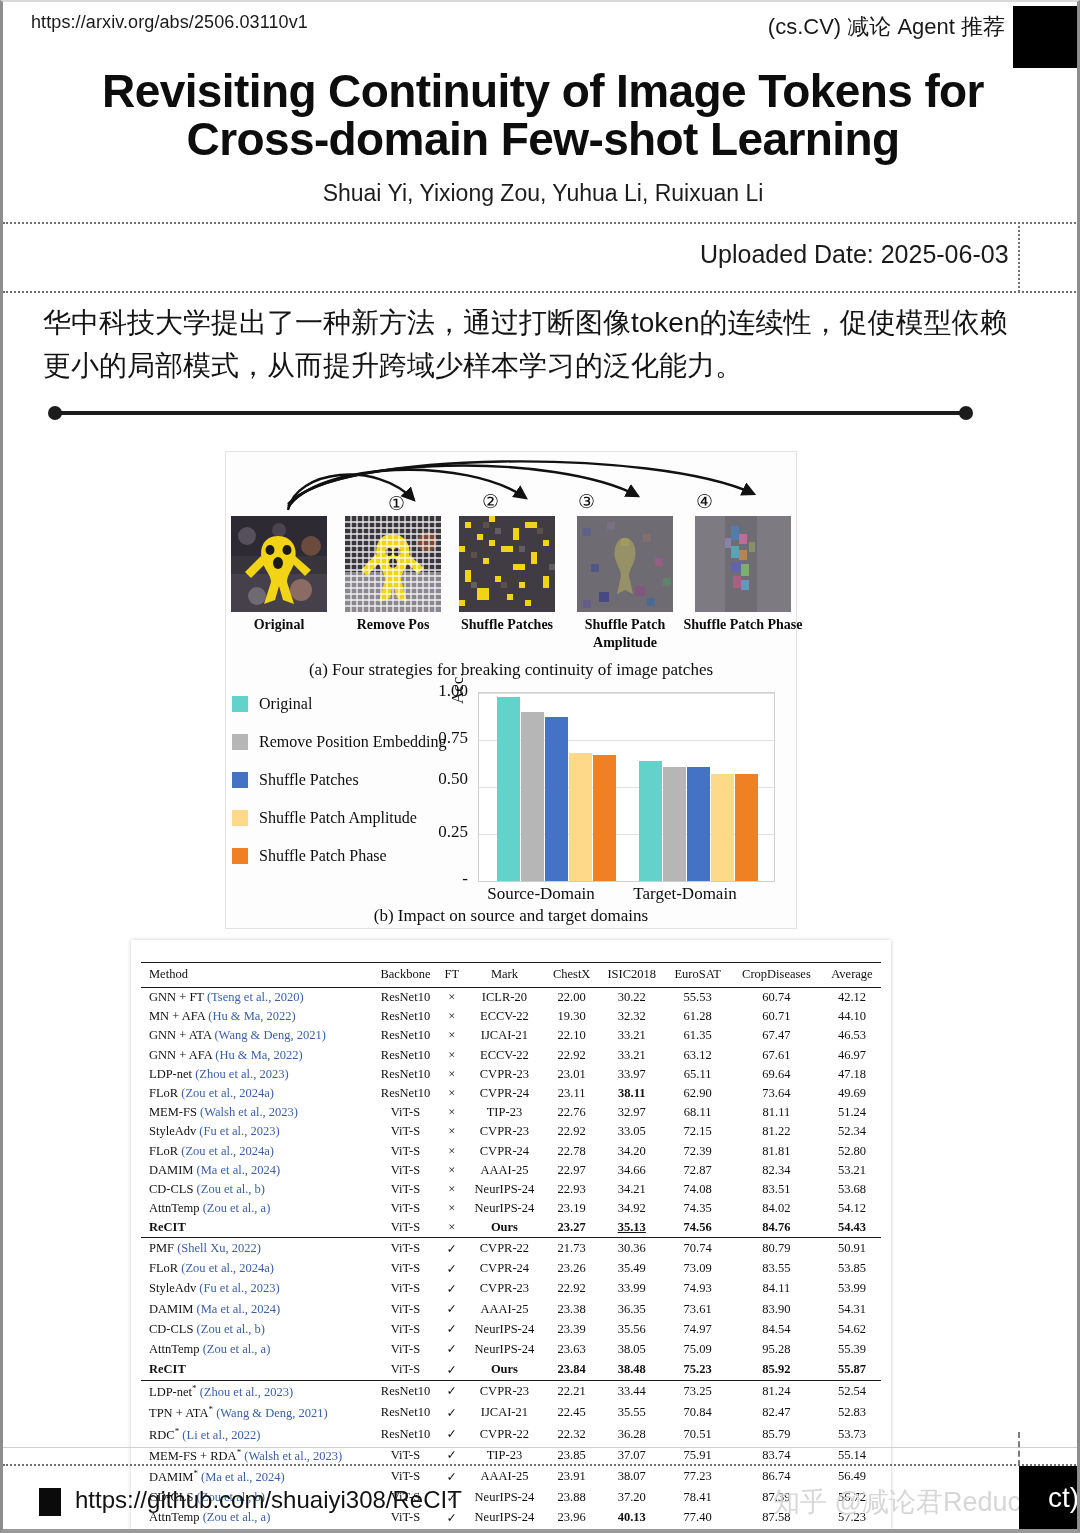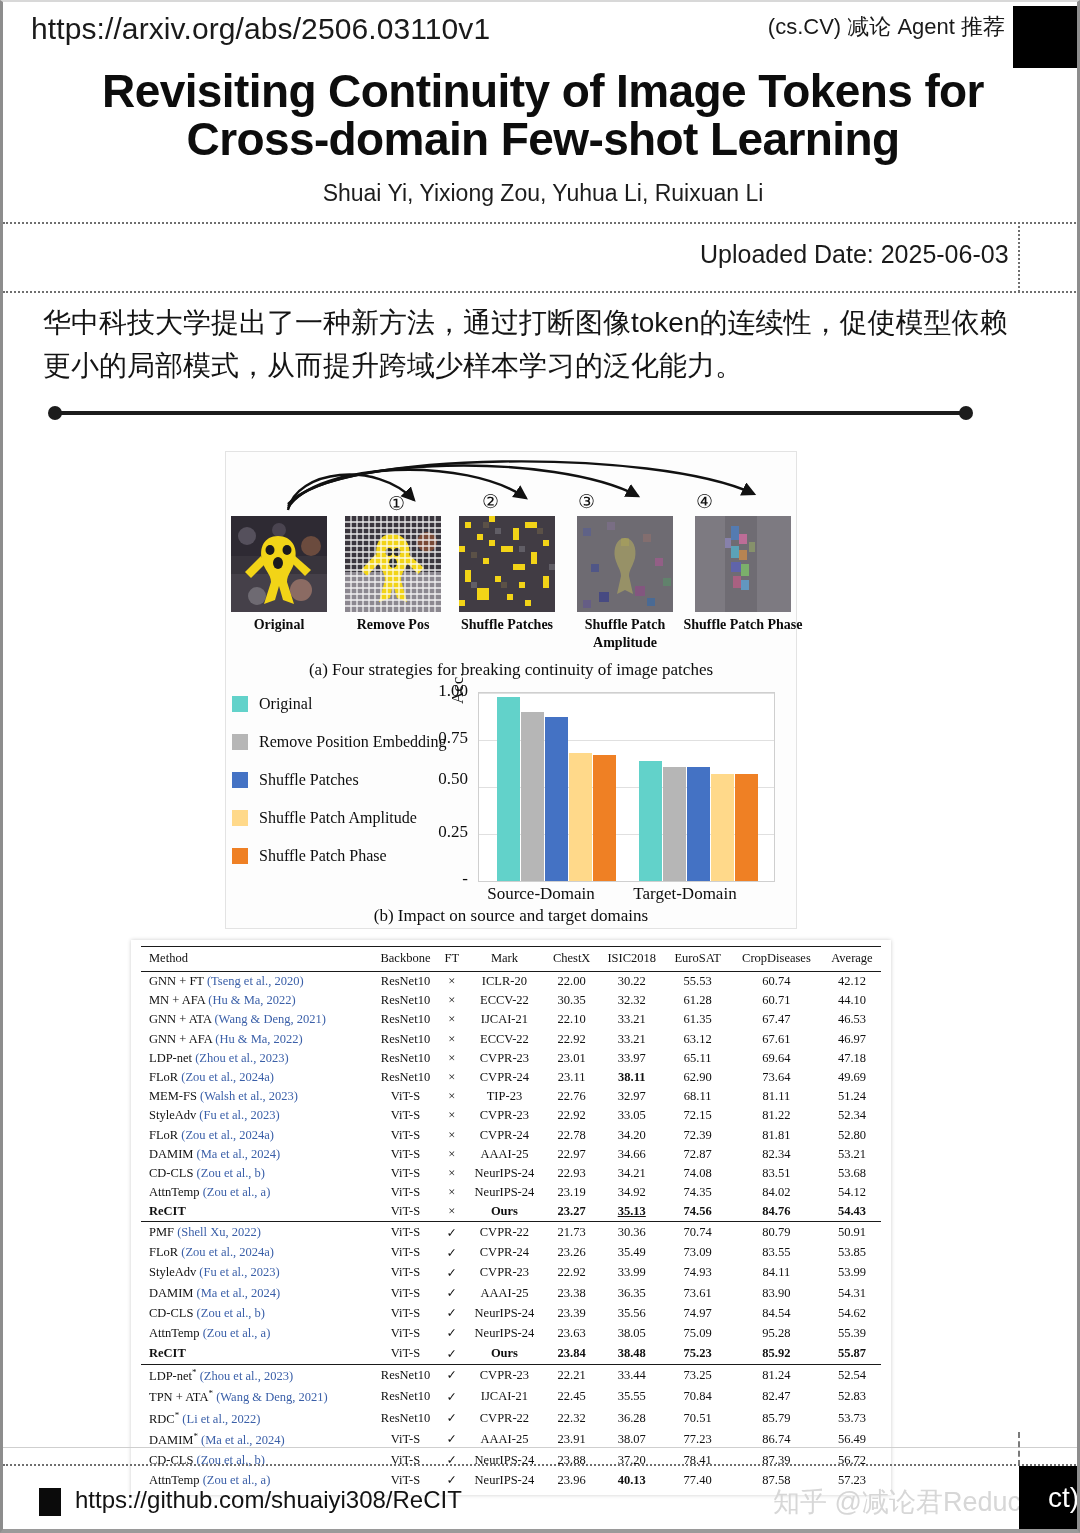--- a/index.html
+++ b/index.html
@@ -6,21 +6,21 @@
   body{font-family:"Liberation Sans",sans-serif;}
   .page{
     position:relative;width:1080px;height:1533px;background:#ffffff;
     box-sizing:border-box;overflow:hidden;
     border-left:3px solid #8d8d8d;border-right:3px solid #8d8d8d;
     border-top:2px solid #d8d8d8;border-bottom:4px solid #9a9a9a;
   }
 
   
   .topbar{position:absolute;left:0;top:0;width:100%;height:52px;}
-  .arxiv-url{position:absolute;left:28px;top:10px;font-size:30px;color:#1a1a1a;
+  .arxiv-url{position:absolute;left:28px;top:10px;font-size:18px;color:#1a1a1a;
     font-family:"Liberation Sans",sans-serif;letter-spacing:.1px;}
   .cat-tag{position:absolute;right:72px;top:10px;font-size:22px;color:#1a1a1a;}
   .black-box-top{position:absolute;right:0;top:4px;width:64px;height:62px;background:#000;}
 
   
   .title-block{position:absolute;left:0;top:66px;width:1080px;text-align:center;}
   .paper-title{font-size:46px;font-weight:bold;line-height:1.04;color:#0d0d0d;
     letter-spacing:-0.6px;padding:0 40px;font-family:"Liberation Sans",sans-serif;}
   .paper-authors{margin-top:16px;font-size:23px;color:#1d1d1d;}
 
@@ -82,21 +82,21 @@
   .gridline{position:absolute;left:0;width:100%;height:1px;background:#e0e0e0;}
   .bar{position:absolute;bottom:0;width:23px;}
   .xtick{position:absolute;top:200px;font-size:17px;font-family:"Liberation Serif",serif;
     color:#0d0d0d;text-align:center;width:150px;}
   .cap-b{position:absolute;left:0;top:222px;width:570px;text-align:center;
     font-size:17px;font-family:"Liberation Serif",serif;color:#0c0c0c;}
 
   
   .table-wrap{position:absolute;left:128px;top:938px;width:760px;
     background:#fff;box-shadow:0 0 4px rgba(0,0,0,.20);padding:6px 0 4px 0;box-sizing:border-box;}
-  table.results{border-collapse:collapse;width:740px;margin:0 10px;
+  table.results{border-collapse:collapse;width:740px;margin:16px 10px;
     font-family:"Liberation Serif",serif;font-size:12.5px;color:#101010;}
   table.results th{font-weight:normal;padding:4px 2px 5px 2px;text-align:center;}
   table.results td{padding:2.1px 2px;text-align:center;white-space:nowrap;}
   table.results th.m,table.results td.m{text-align:left;padding-left:8px;width:220px;}
   .toprule td,.toprule th{border-top:1.6px solid #1a1a1a;}
   .midrule th{border-bottom:1.1px solid #1a1a1a;}
   .blockrule td{border-top:1.1px solid #1a1a1a;}
   .botrule td{border-bottom:1.6px solid #1a1a1a;}
   .cite{color:#3a5fa8;}
   .b{font-weight:bold;}
@@ -367,21 +367,21 @@
             <td>30.22</td>
             <td>55.53</td>
             <td>60.74</td>
             <td>42.12</td>
           </tr>
           <tr>
             <td class="m"><span>MN + AFA</span><span class="cite"> (Hu &amp; Ma, 2022)</span></td>
             <td>ResNet10</td>
             <td>×</td>
             <td>ECCV-22</td>
-            <td>30.35</td>
+            <td>19.30</td>
             <td>32.32</td>
             <td>61.28</td>
             <td>60.71</td>
             <td>44.10</td>
           </tr>
           <tr>
             <td class="m"><span>GNN + ATA</span><span class="cite"> (Wang &amp; Deng, 2021)</span></td>
             <td>ResNet10</td>
             <td>×</td>
             <td>IJCAI-21</td>
@@ -603,20 +603,31 @@
           <tr>
             <td class="m"><span>RDC<span class="sup">*</span></span><span class="cite"> (Li et al., 2022)</span></td>
             <td>ResNet10</td>
             <td>✓</td>
             <td>CVPR-22</td>
             <td>22.32</td>
             <td>36.28</td>
             <td>70.51</td>
             <td>85.79</td>
             <td>53.73</td>
+          </tr>
+          <tr>
+            <td class="m"><span>MEM-FS + RDA<span class="sup">*</span></span><span class="cite"> (Walsh et al., 2023)</span></td>
+            <td>ViT-S</td>
+            <td>✓</td>
+            <td>TIP-23</td>
+            <td>23.85</td>
+            <td>37.07</td>
+            <td>75.91</td>
+            <td>83.74</td>
+            <td>55.14</td>
           </tr>
           <tr>
             <td class="m"><span>DAMIM<span class="sup">*</span></span><span class="cite"> (Ma et al., 2024)</span></td>
             <td>ViT-S</td>
             <td>✓</td>
             <td>AAAI-25</td>
             <td>23.91</td>
             <td>38.07</td>
             <td>77.23</td>
             <td>86.74</td>

